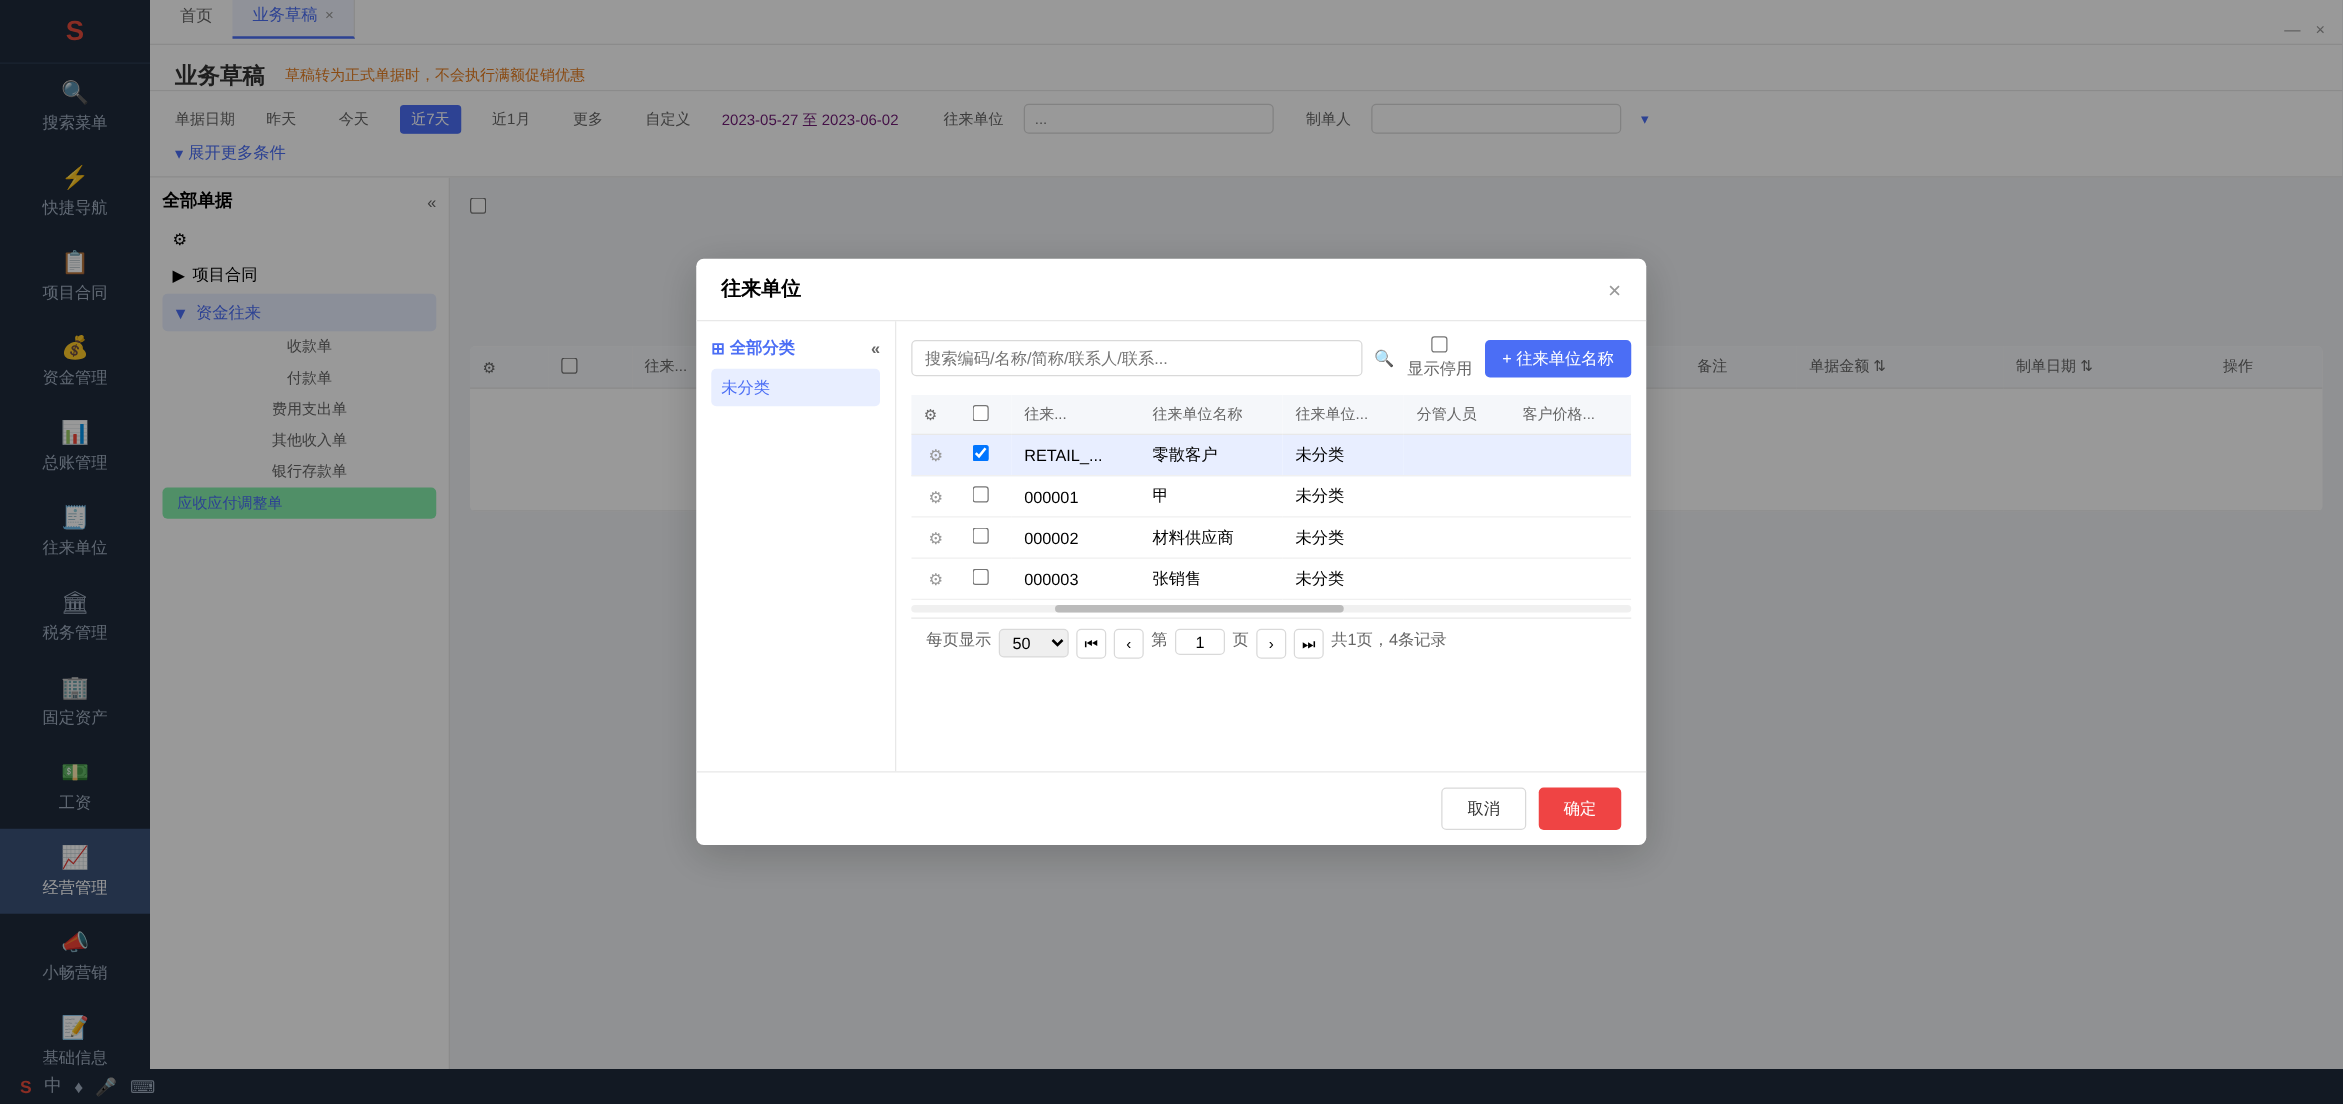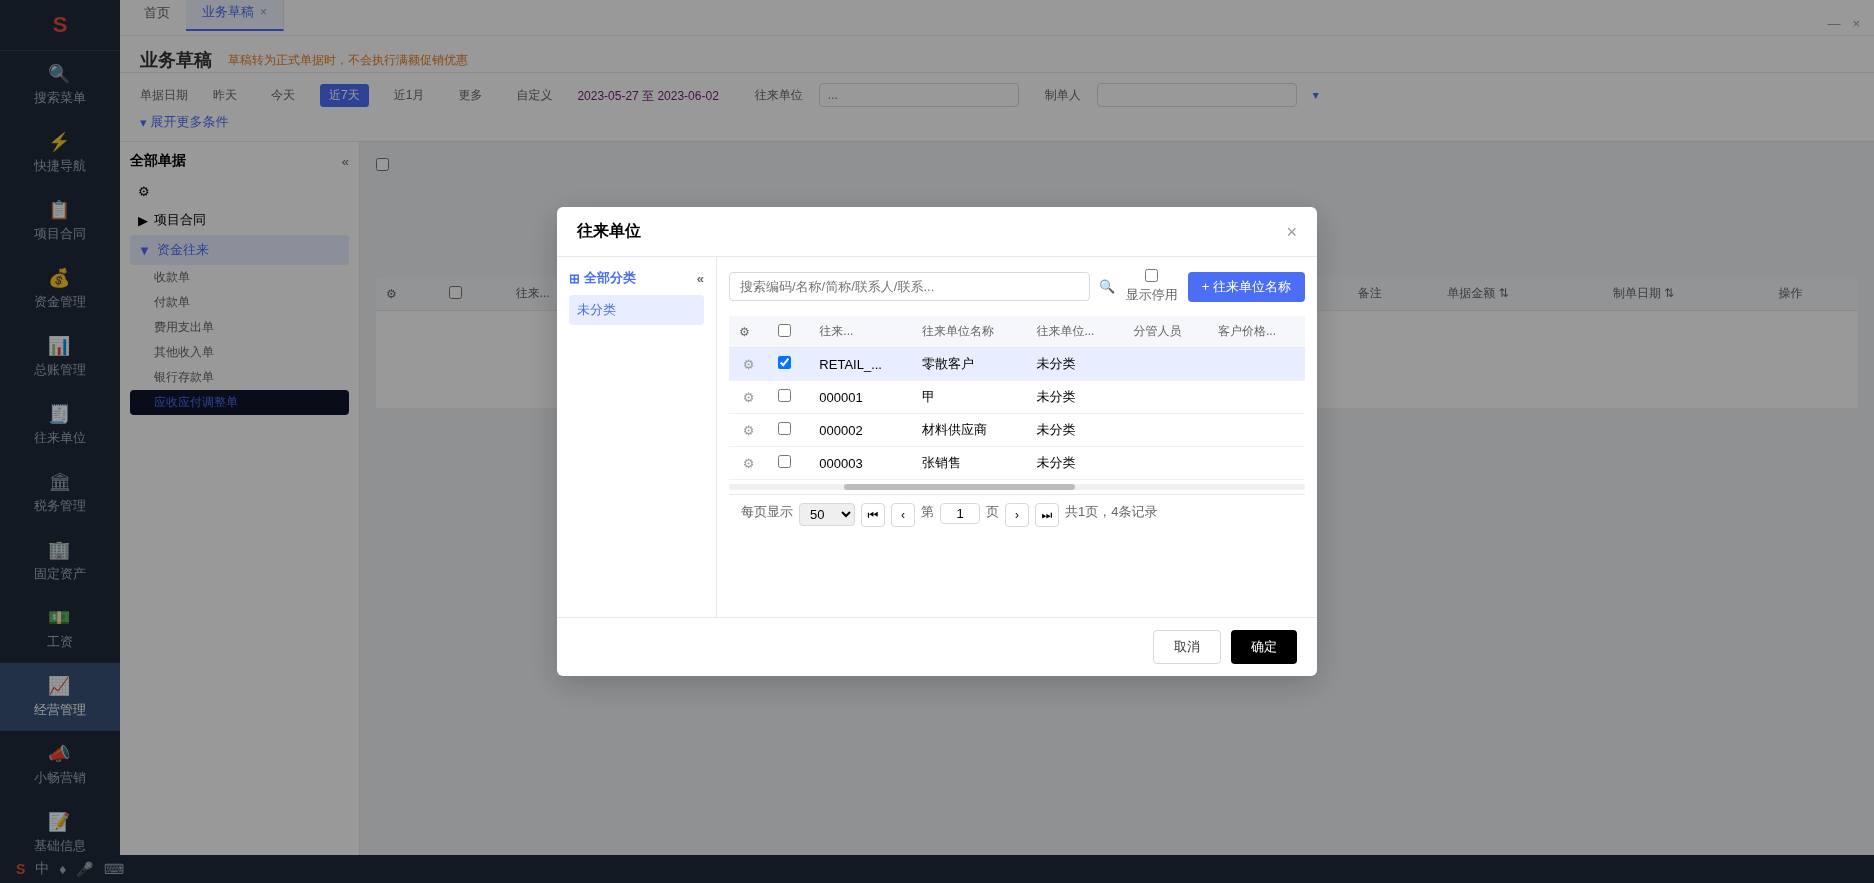--- a/index.html
+++ b/index.html
@@ -52,21 +52,21 @@
     .content-area { display: flex; flex: 1; overflow: hidden; }
     .content-main { flex: 1; padding: 16px; overflow: auto; position: relative; }
 
     
     .left-panel { width: 240px; background: #fff; border-right: 1px solid #e8e8e8; padding: 10px; }
     .panel-header { display: flex; align-items: center; justify-content: space-between; margin-bottom: 8px; }
     .panel-title { font-size: 14px; font-weight: bold; }
     .collapse-btn { cursor: pointer; color: #666; }
     .tree-item { padding: 6px 8px; cursor: pointer; border-radius: 4px; display: flex; align-items: center; gap: 6px; }
     .tree-item.active { background: #e8eeff; color: #4b6ef5; }
-    .tree-sub { padding-left: 16px; }
+    .tree-sub { padding-left: 16px; text-align: center; }
     .tree-sub-item { padding: 4px 8px; cursor: pointer; color: #666; font-size: 12px; border-radius: 4px; }
     .tree-sub-item.active { background: #e8eeff; color: #4b6ef5; }
 
     
     .table-toolbar { display: flex; align-items: center; gap: 8px; margin-bottom: 8px; }
     .table-container { background: #fff; border-radius: 4px; overflow: auto; }
     table { width: 100%; border-collapse: collapse; }
     th { background: #f5f7fa; padding: 8px 10px; text-align: left; font-weight: normal; color: #666; font-size: 12px; border-bottom: 1px solid #e8e8e8; white-space: nowrap; }
     td { padding: 8px 10px; border-bottom: 1px solid #f0f0f0; font-size: 12px; white-space: nowrap; }
 
@@ -96,21 +96,21 @@
     .modal-table td { padding: 7px 10px; border-bottom: 1px solid #f0f0f0; font-size: 13px; }
     .modal-table tr.selected td { background: #e8eeff; }
     .modal-footer-bar { display: flex; align-items: center; justify-content: space-between; padding: 8px 12px; border-top: 1px solid #e8e8e8; }
     .pagination { display: flex; align-items: flex-start; gap: 6px; font-size: 13px; color: #666; }
     .page-btn { width: 24px; height: 24px; border: 1px solid #d9d9d9; border-radius: 4px; display: flex; align-items: center; justify-content: center; cursor: pointer; background: #fff; font-size: 12px; }
     .page-btn:disabled { opacity: 0.4; cursor: not-allowed; }
     .page-input { width: 40px; border: 1px solid #d9d9d9; border-radius: 4px; padding: 2px 4px; text-align: center; font-size: 13px; }
     .page-size-select { border: 1px solid #d9d9d9; border-radius: 4px; padding: 2px 6px; font-size: 13px; }
     .modal-actions { padding: 12px 20px; display: flex; justify-content: flex-end; gap: 10px; border-top: 1px solid #e8e8e8; }
     .btn-cancel { background: #fff; border: 1px solid #d9d9d9; color: #333; border-radius: 4px; padding: 7px 20px; cursor: pointer; font-size: 13px; }
-    .btn-confirm { background: #000000; border: none; color: #fff; border-radius: 4px; padding: 7px 20px; cursor: pointer; font-size: 13px; }
+    .btn-confirm { background: #ef4444; border: none; color: #fff; border-radius: 4px; padding: 7px 20px; cursor: pointer; font-size: 13px; }
 
     
     .modal-table-wrap { overflow: auto; max-height: 260px; }
     .scrollbar-track { height: 6px; background: #f0f0f0; border-radius: 3px; margin: 4px 0; position: relative; }
     .scrollbar-thumb { height: 6px; background: #bbb; border-radius: 3px; width: 40%; position: absolute; left: 20%; }
 
     
     .status-bar { background: #1e2a3b; height: 28px; display: flex; align-items: center; padding: 0 16px; gap: 10px; position: fixed; bottom: 0; width: 100%; }
     .status-bar-logo { color: #e74c3c; font-weight: bold; font-size: 14px; }
     .status-bar-icon { color: #a0aec0; font-size: 14px; }
@@ -247,21 +247,21 @@
           <span>▼</span>
           <span>资金往来</span>
         </div>
         <div class="tree-sub">
           <div class="tree-sub-item">收款单</div>
           <div class="tree-sub-item">付款单</div>
           <div class="tree-sub-item">费用支出单</div>
           <div class="tree-sub-item">其他收入单</div>
           <div class="tree-sub-item">银行存款单</div>
         </div>
-        <div class="tree-item tree-sub-item active" style="padding-left:24px;background:#0f172a;color:#4b6ef5;text-align:right;">应收应付调整单</div>
+        <div class="tree-item tree-sub-item active" style="padding-left:12px;background:#86efac;color:#4b6ef5;text-align:right;">应收应付调整单</div>
       </div>
 
       <div class="content-main">
         <div class="table-toolbar">
           <input type="checkbox" style="">
         </div>
         <div class="empty-state">
           <span>未找到任何业务草稿</span>
         </div>
 

